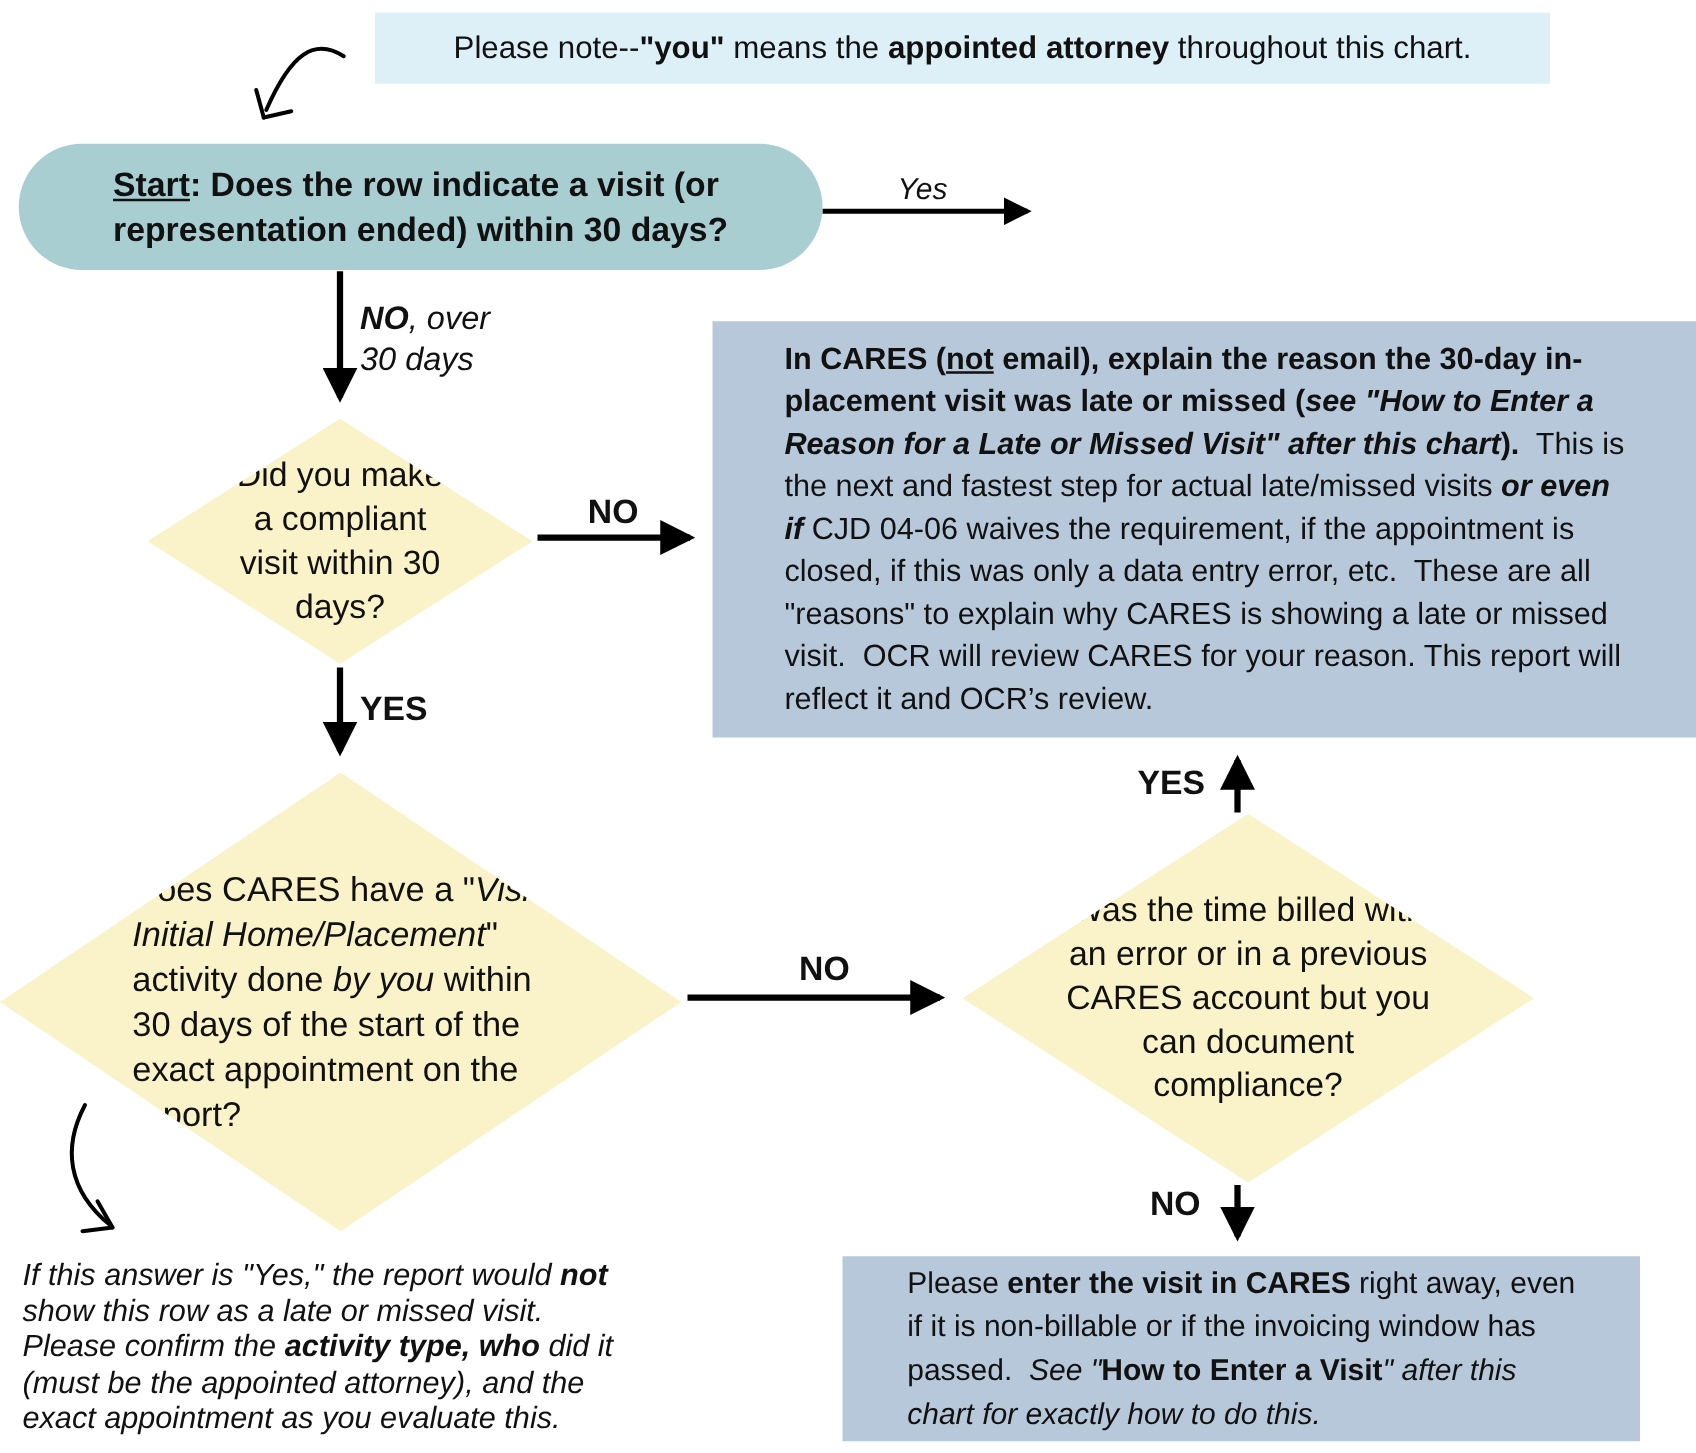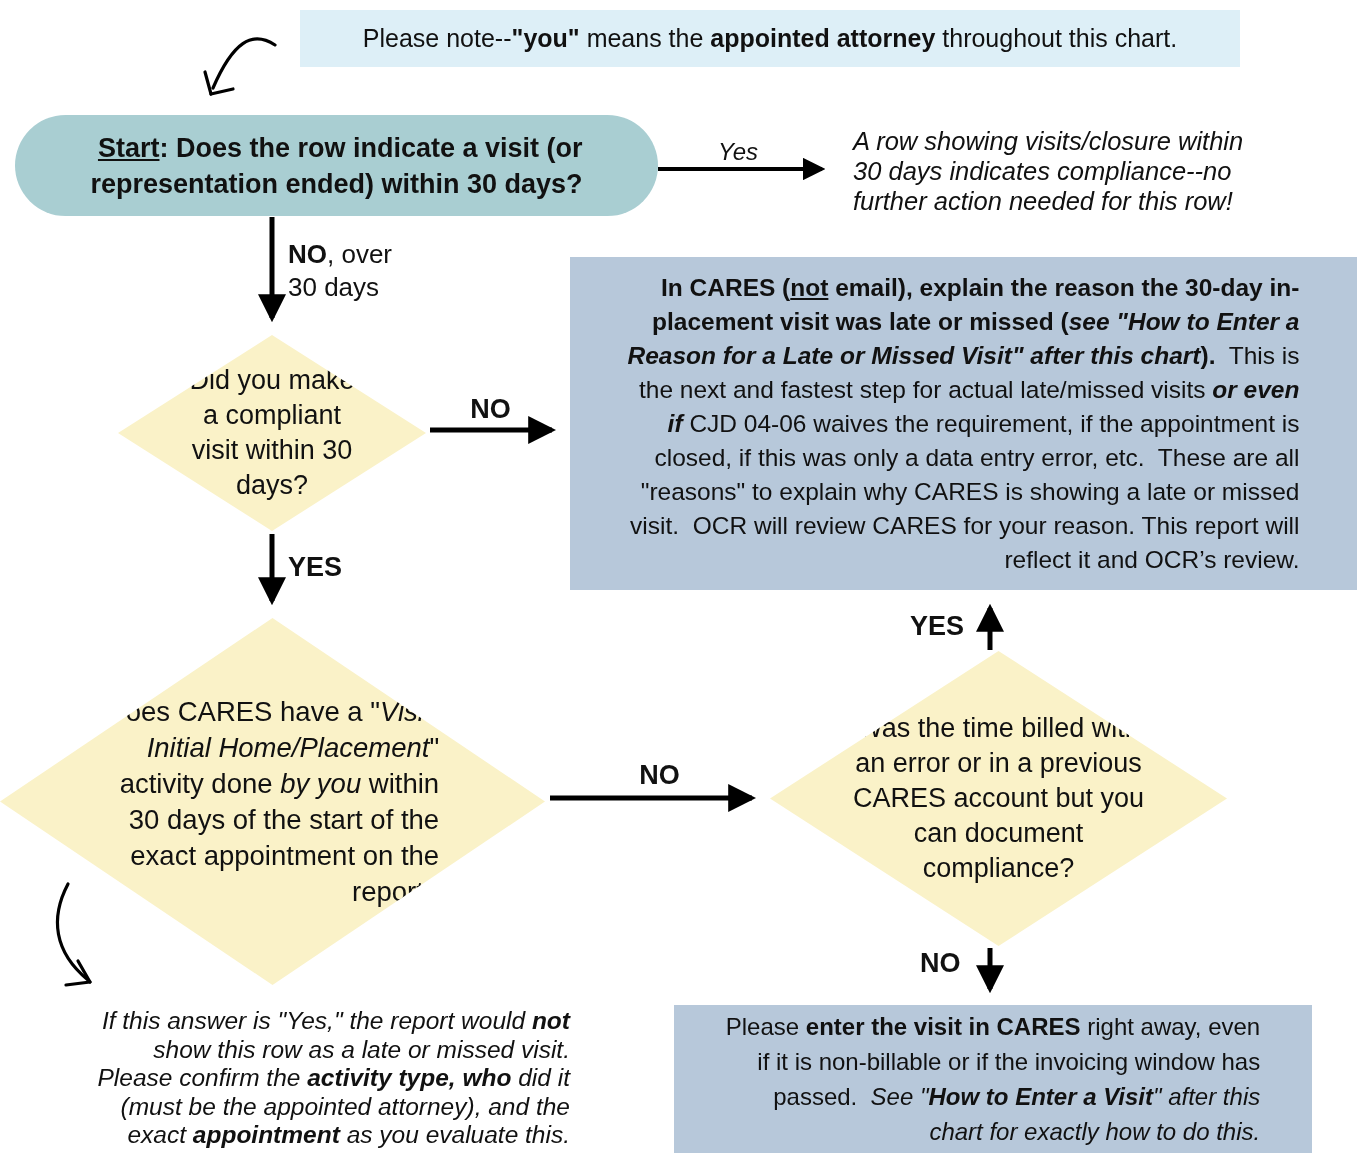--- a/index.html
+++ b/index.html
@@ -2,21 +2,21 @@
 <html><head>
 <meta charset="utf-8">
 <style>
   html,body{margin:0;padding:0;background:#ffffff;}
   #stage{
     position:relative;width:1357px;height:1162px;background:#ffffff;overflow:hidden;
     font-family:"Liberation Sans", sans-serif;color:#111;
   }
   .abs{position:absolute;}
   .pre{white-space:pre-wrap;}
-  .center{text-align:right;}
+  .center{text-align:left;}
   .flexc{display:flex;align-items:center;justify-content:center;}
 
   .banner{
     left:300px;top:10px;width:940px;height:57px;background:#ddeff7;
     font-size:25px;
   }
   .oval{
     left:15px;top:115px;width:643px;height:101px;background:#a9ced2;border-radius:54px;
     font-size:27px;font-weight:700;line-height:36px;
   }
@@ -34,21 +34,21 @@
     background:#b7c8da;display:flex;align-items:center;justify-content:center;
     text-align:center;white-space:pre-wrap;
   }
   #box-reason{left:570px;top:257px;width:787px;height:333px;font-size:24.5px;line-height:34px;padding:0 20px;box-sizing:border-box;}
   #box-enter{left:674px;top:1005px;width:638px;height:148px;font-size:24px;line-height:35px;}
   #compliance-note{left:853px;top:126px;width:505px;font-size:25.5px;line-height:30px;font-style:italic;}
   #yes-report-note{left:18px;top:1007px;width:552px;font-size:24.5px;line-height:28.5px;font-style:italic;}
 
   .edge-label{font-weight:700;font-size:27px;}
   #lbl-yes-top{left:718px;top:138px;width:90px;font-weight:400;font-style:italic;font-size:24px;}
-  #lbl-no-over{left:288px;top:238px;width:140px;font-size:26px;line-height:33px;font-weight:400;}
+  #lbl-no-over{left:288px;top:238px;width:140px;font-size:26px;line-height:33px;font-weight:400;font-style:italic;}
   #lbl-no-1{left:443px;top:394px;width:95px;text-align:center;}
   #lbl-yes-1{left:288px;top:552px;width:95px;}
   #lbl-no-2{left:612px;top:760px;width:95px;text-align:center;}
   #lbl-yes-2{left:910px;top:611px;width:80px;}
   #lbl-no-3{left:920px;top:948px;width:70px;}
 
   svg.layer{position:absolute;left:0;top:0;pointer-events:none;}
 </style>
 </head>
 <body>
@@ -91,23 +91,20 @@
 
   <div class="abs banner flexc pre">
     <span class="pre"><span>Please note--</span><span style="font-weight: 700;">"you"</span><span> means the </span><span style="font-weight: 700;">appointed attorney</span><span> throughout this chart.</span></span>
   </div>
 
   <div class="abs oval flexc center pre">
     <span class="pre center"><span style="font-weight: 700; text-decoration: underline;">Start</span><span style="font-weight: 700;">: Does the row indicate a visit (or
 representation ended) </span><span style="font-weight: 700; ">within 30 days</span><span style="font-weight: 700;">?</span></span>
   </div>
 
-  <div class="abs pre" id="compliance-note">A row showing visits/closure within
-30 days indicates compliance--no
-further action needed for this row!</div>
 
   <div class="abs" id="lbl-yes-top">Yes</div>
   <div class="abs pre" id="lbl-no-over"><span class="pre"><span style="font-weight: 700;">NO</span><span>, over
 30 days</span></span></div>
   <div class="abs edge-label" id="lbl-no-1">NO</div>
   <div class="abs edge-label" id="lbl-yes-1">YES</div>
   <div class="abs edge-label" id="lbl-no-2">NO</div>
   <div class="abs edge-label" id="lbl-yes-2">YES</div>
   <div class="abs edge-label" id="lbl-no-3">NO</div>
 
@@ -134,22 +131,22 @@
 Reason for a Late or Missed Visit" after this chart</span><span style="font-weight: 700;">).</span><span>  This is
 the next and fastest step for actual late/missed visits </span><span style="font-weight: 700; font-style: italic;">or even
 if</span><span> CJD 04-06 waives the requirement, if the appointment is
 closed, if this was only a data entry error, etc.  These are all
 "reasons" to explain why CARES is showing a late or missed
 visit.  OCR will review CARES for your reason. This report will
 reflect it and OCR’s review.</span></span></div>
 
   <div class="abs bluebox" id="box-enter"><span class="pre center"><span>Please </span><span style="font-weight: 700;">enter the visit in CARES</span><span> right away, even
 if it is non-billable or if the invoicing window has
-passed.  </span><span style="font-style: italic;">See "</span><span style="font-weight: 700; font-style: italic;">How to Enter a Visit</span><span style="font-style: italic;">" after this
+passed.  </span><span style="font-style: italic;">See "</span><span style="font-weight: 700; ">How to Enter a Visit</span><span style="font-style: italic;">" after this
 chart for exactly how to do this.</span></span></div>
 
   <div class="abs pre center" id="yes-report-note"><span class="pre center"><span style="font-style: italic;">If this answer is "Yes," the report would </span><span style="font-weight: 700; font-style: italic;">not</span><span style="font-style: italic;">
 show this row as a late or missed visit.
 Please confirm the </span><span style="font-weight: 700;  margin-top: 24px;">activity type, who</span><span style="font-style: italic;"> did it
 (must be the appointed attorney), and the
-exact </span><span style="font-weight: 700; font-style: italic;">appointment</span><span style="font-style: italic;"> as you evaluate this.</span></span></div>
+exact </span><span style="font-weight: 400; font-style: italic;">appointment</span><span style="font-style: italic;"> as you evaluate this.</span></span></div>
 
 </div>
 
 </body></html>

